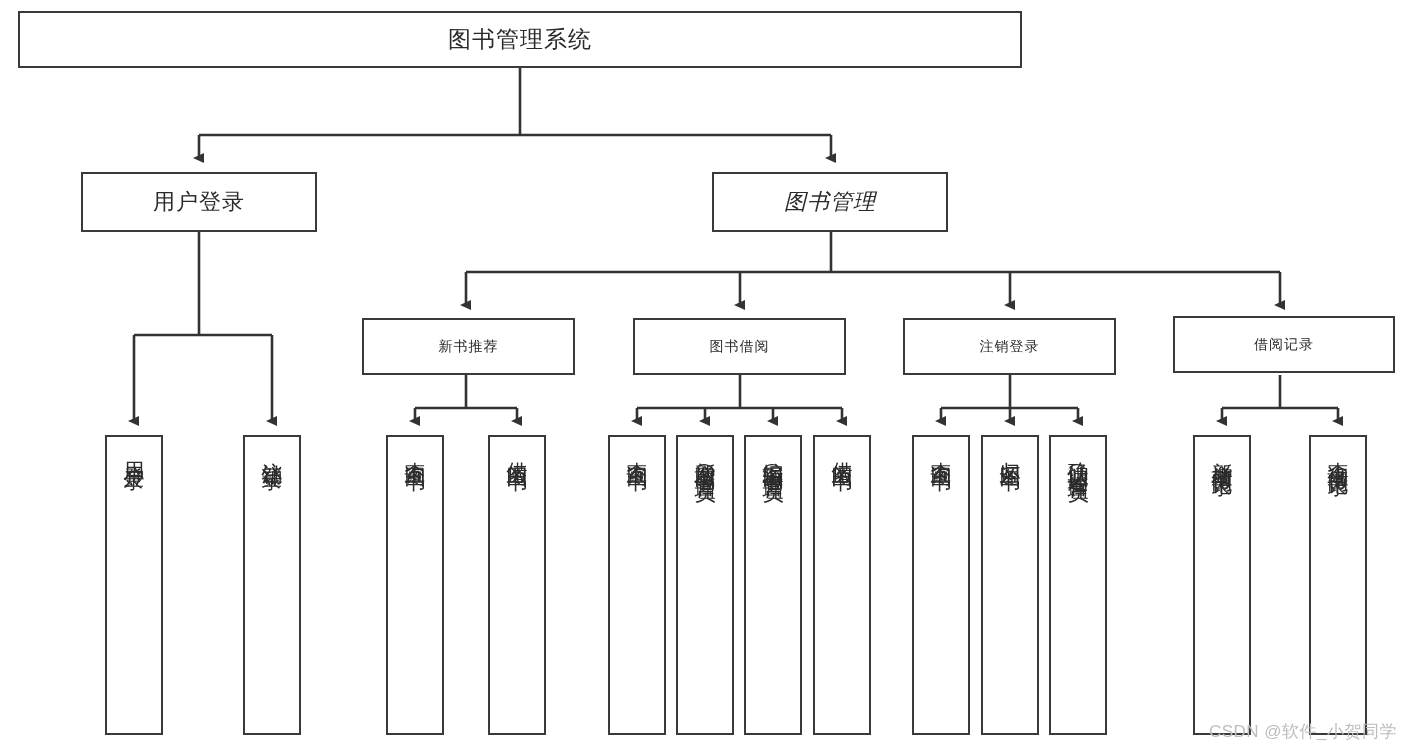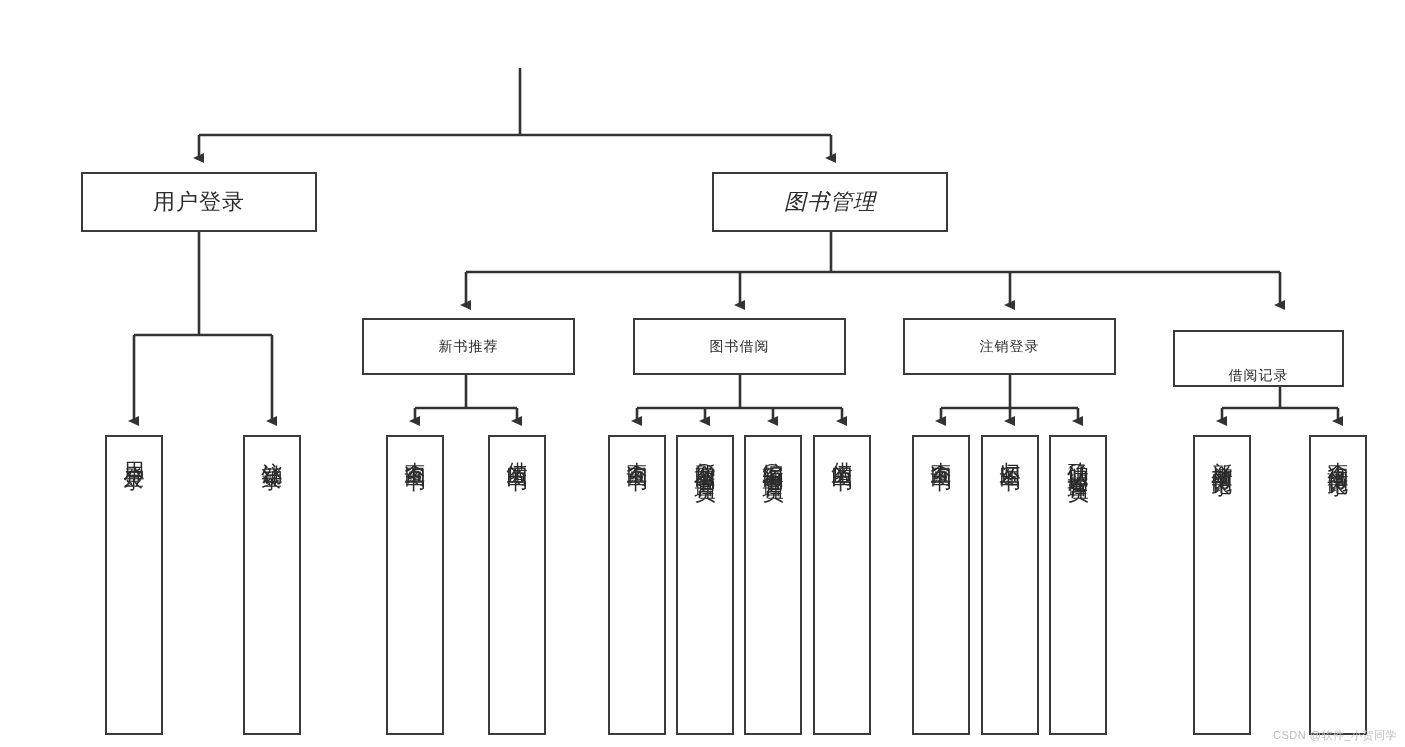--- a/index.html
+++ b/index.html
@@ -60,21 +60,21 @@
     text-align: left;
   }
   .htext {
     letter-spacing: 1px;
     white-space: nowrap;
   }
   .watermark {
     position: absolute;
     right: 8px;
     bottom: 4px;
-    font-size: 11px;
+    font-size: 17px;
     color: #bdbdbd;
     letter-spacing: 0.5px;
     white-space: nowrap;
     z-index: 5;
   }
 </style>
 </head>
 <body>
 
 <div id="canvas">
@@ -122,38 +122,41 @@
       <path d="M1010,408 L1010,421" marker-end="url(#arrow)"></path>
       <path d="M1078,408 L1078,421" marker-end="url(#arrow)"></path>
 
       <path d="M1280,375 L1280,408"></path>
       <path d="M1222,408 L1338,408"></path>
       <path d="M1222,408 L1222,421" marker-end="url(#arrow)"></path>
       <path d="M1338,408 L1338,421" marker-end="url(#arrow)"></path>
     </g>
   </svg>
 
+  <div class="node root" style="left:18px; top:11px; width:1004px; height:57px;">
+    <span class="htext">图书管理系统</span>
+  </div>
 
   <div class="node lvl1" style="left:81px; top:172px; width:236px; height:60px;">
     <span class="htext">用户登录</span>
   </div>
   <div class="node lvl1" style="left:712px; top:172px; width:236px; height:60px;font-style:italic;">
     <span class="htext">图书管理</span>
   </div>
 
   <div class="node lvl2" style="left:362px; top:318px; width:213px; height:57px;">
     <span class="htext">新书推荐</span>
   </div>
   <div class="node lvl2" style="left:633px; top:318px; width:213px; height:57px;">
     <span class="htext">图书借阅</span>
   </div>
   <div class="node lvl2" style="left:903px; top:318px; width:213px; height:57px;">
     <span class="htext">注销登录</span>
   </div>
-  <div class="node lvl2" style="left:1173px; top:330px; width:171px; height:57px;align-items:flex-end;">
+  <div class="node lvl2" style="left:1173px; top:316px; width:222px; height:57px;">
     <span class="htext">借阅记录</span>
   </div>
 
   <div class="node leaf" style="left:105px; top:435px; width:58px; height:300px;">
     <span class="vtext">用户登录</span>
   </div>
   <div class="node leaf" style="left:243px; top:435px; width:58px; height:300px;">
     <span class="vtext">注销登录</span>
   </div>
 

